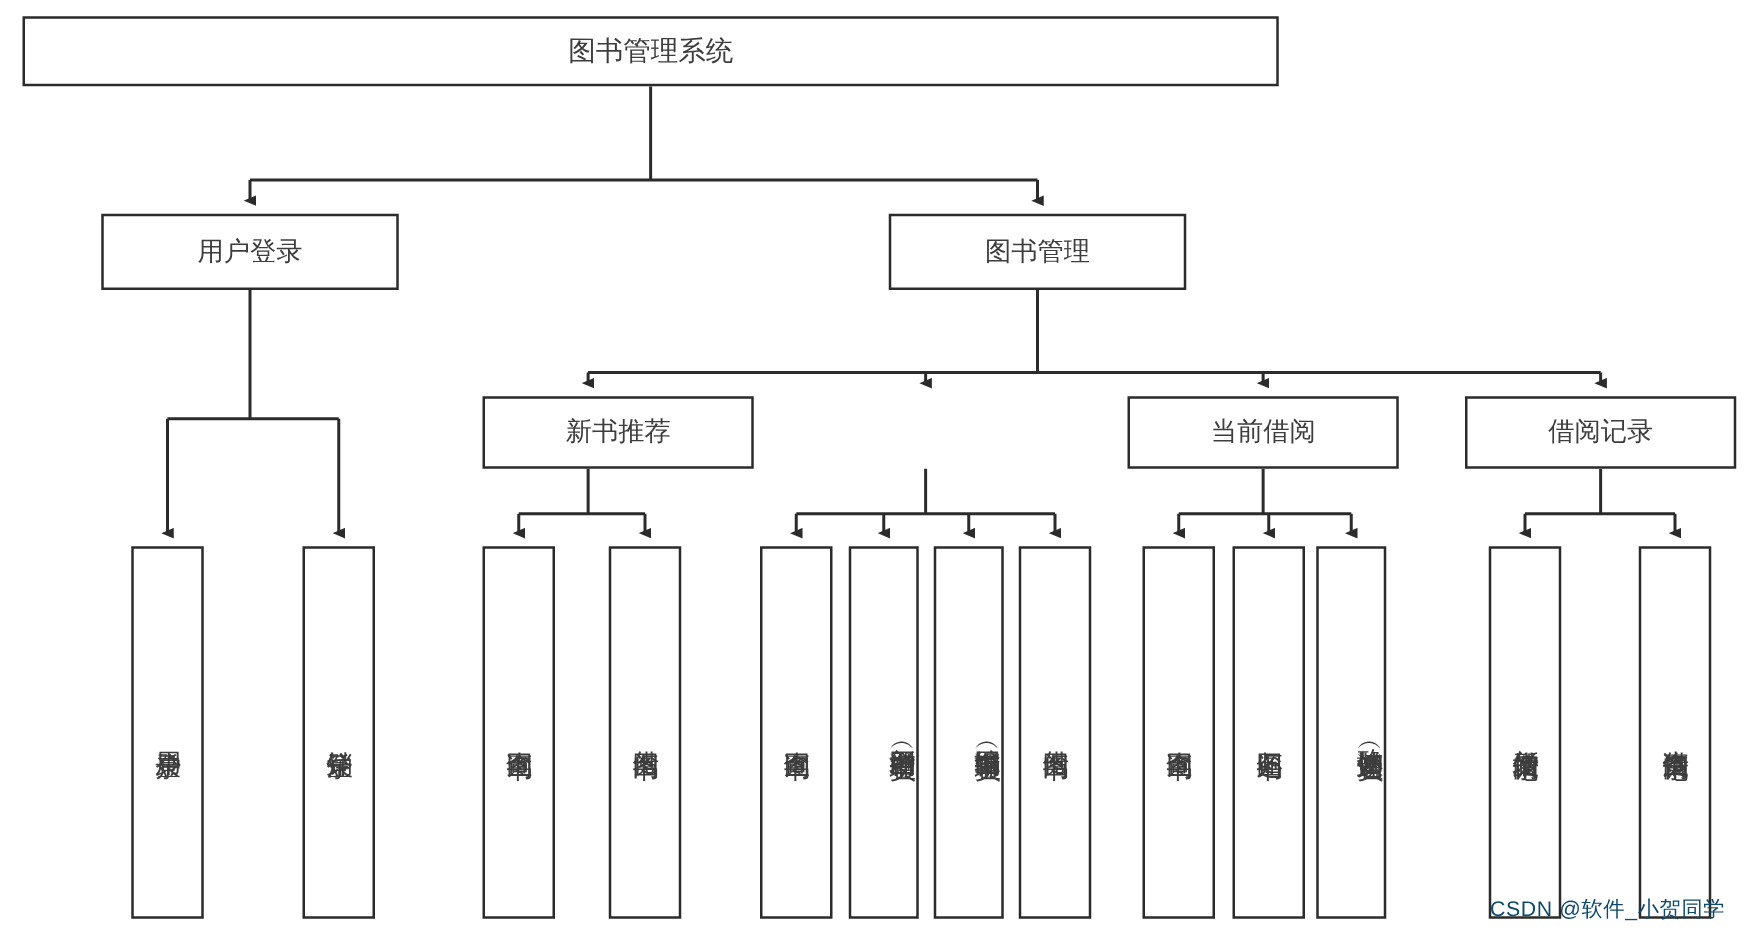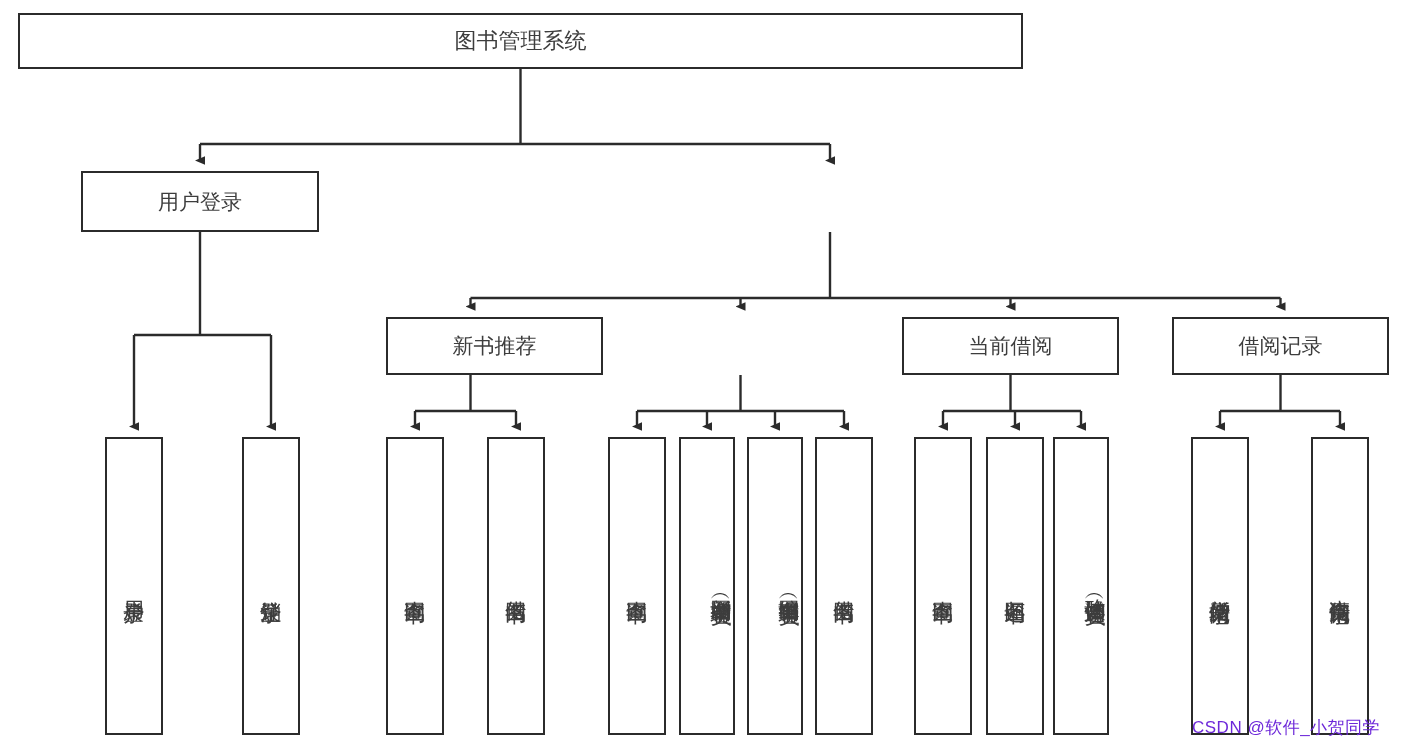--- a/index.html
+++ b/index.html
@@ -57,21 +57,21 @@
     align-items: center;
   }
   .node-label {
     display: block;
   }
   #watermark {
     position: absolute;
     left: 1192px;
     top: 716px;
     font-size: 17px;
-    color: #6d28d9;
+    color: #0c4a6e;
     letter-spacing: 0.5px;
     z-index: 3;
     white-space: nowrap;
     font-family: "Liberation Sans", "DejaVu Sans", sans-serif;
   }
 </style>
 </head>
 <body>
 
 <div id="diagram-root">
@@ -119,20 +119,23 @@
       </g>
   </svg>
 
   <div class="node root" style="left: 18px; top: 13px; width: 1005px; height: 56px;">
     <span class="node-label">图书管理系统</span>
   </div>
 
   <div class="node h" style="left: 81px; top: 171px; width: 238px; height: 61px;">
     <span class="node-label">用户登录</span>
   </div>
+  <div class="node h" style="left: 711px; top: 171px; width: 238px; height: 61px;">
+    <span class="node-label">图书管理</span>
+  </div>
 
   <div class="node h" style="left: 362px; top: 317px; width: 217px; height: 58px; margin-left: 24px;">
     <span class="node-label">新书推荐</span>
   </div>
   <div class="node h" style="left: 1172px; top: 317px; width: 217px; height: 58px;">
     <span class="node-label">借阅记录</span>
   </div>
   <div class="node h" style="left: 902px; top: 317px; width: 217px; height: 58px;">
     <span class="node-label">当前借阅</span>
   </div>

